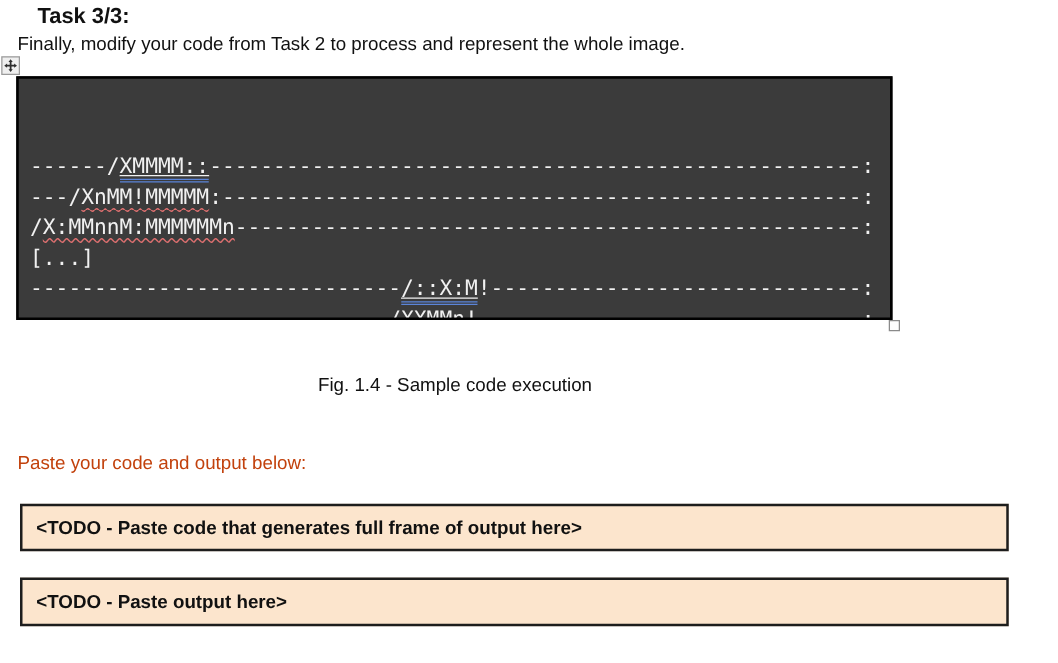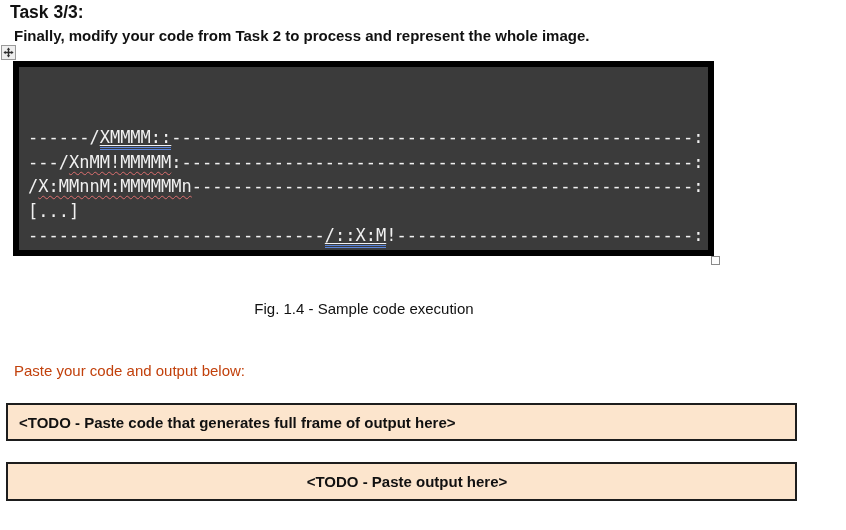--- a/index.html
+++ b/index.html
@@ -5,38 +5,38 @@
   html,body{margin:0;padding:0;}
   body{
     width:846px;height:530px;
     background:#ffffff;
     font-family:"Liberation Sans",sans-serif;
     position:relative;
     overflow:hidden;
   }
   .abs{position:absolute;}
   .doc-heading{
-    left:10px;top:2px;
+    left:30px;top:2px;
     font-size:17.5px;font-weight:bold;color:#111;
   }
   .doc-intro{
     left:14px;top:27px;
-    font-size:15px;color:#111;font-weight:bold;
+    font-size:15px;color:#111;
   }
   .move-handle{
     left:1px;top:45px;width:15px;height:15px;
     background:#efefef;border:1px solid #9a9a9a;
     display:flex;align-items:center;justify-content:center;
     box-sizing:border-box;
   }
   .terminal{
     left:13px;top:61px;width:701px;height:195px;
     box-sizing:border-box;
     background:var(--term-bg,#3b3b3b);
-    border:6px solid #000000;
+    border:2px solid #000000;
     padding:9px 8px 0 9px;
     font-family:"DejaVu Sans Mono",monospace;
     font-size:17px;line-height:24.5px;
     color:var(--term-fg,#f1f1f1);
     white-space:pre;overflow:hidden;
   }
   .tline{height:24.5px;}
   .seg-grammar{border-bottom:3px double var(--sugg-blue,#5b84d8);}
   .seg-grammar .u-white{
     text-decoration:underline;
@@ -58,30 +58,30 @@
   .caption-wrap{
     left:14px;top:300px;width:700px;
     text-align:center;
   }
   .caption{font-size:15px;color:#111;}
   .instruction{
     left:14px;top:362px;
     font-size:15px;color:#c2410c;
   }
   .todo-box{
-    left:6px;width:791px;
+    left:16px;width:791px;
     box-sizing:border-box;
     background:var(--todo-bg,#fce5cd);
     border:2px solid #1d1d1d;
     display:flex;align-items:center;
     padding-left:11px;
     font-size:15px;font-weight:bold;color:#111;
   }
   .todo-box-1{top:403px;height:38px;}
-  .todo-box-2{top:462px;height:39px;justify-content:center;}
+  .todo-box-2{top:462px;height:39px;}
 </style>
 </head>
 <body>
 
 <div class="abs doc-heading">Task 3/3:</div>
 <div class="abs doc-intro">Finally, modify your code from Task 2 to process and represent the whole image.</div>
 
 <div class="abs move-handle">
   <span style="display:flex;">
     <svg width="11" height="11" viewBox="0 0 14 14">

